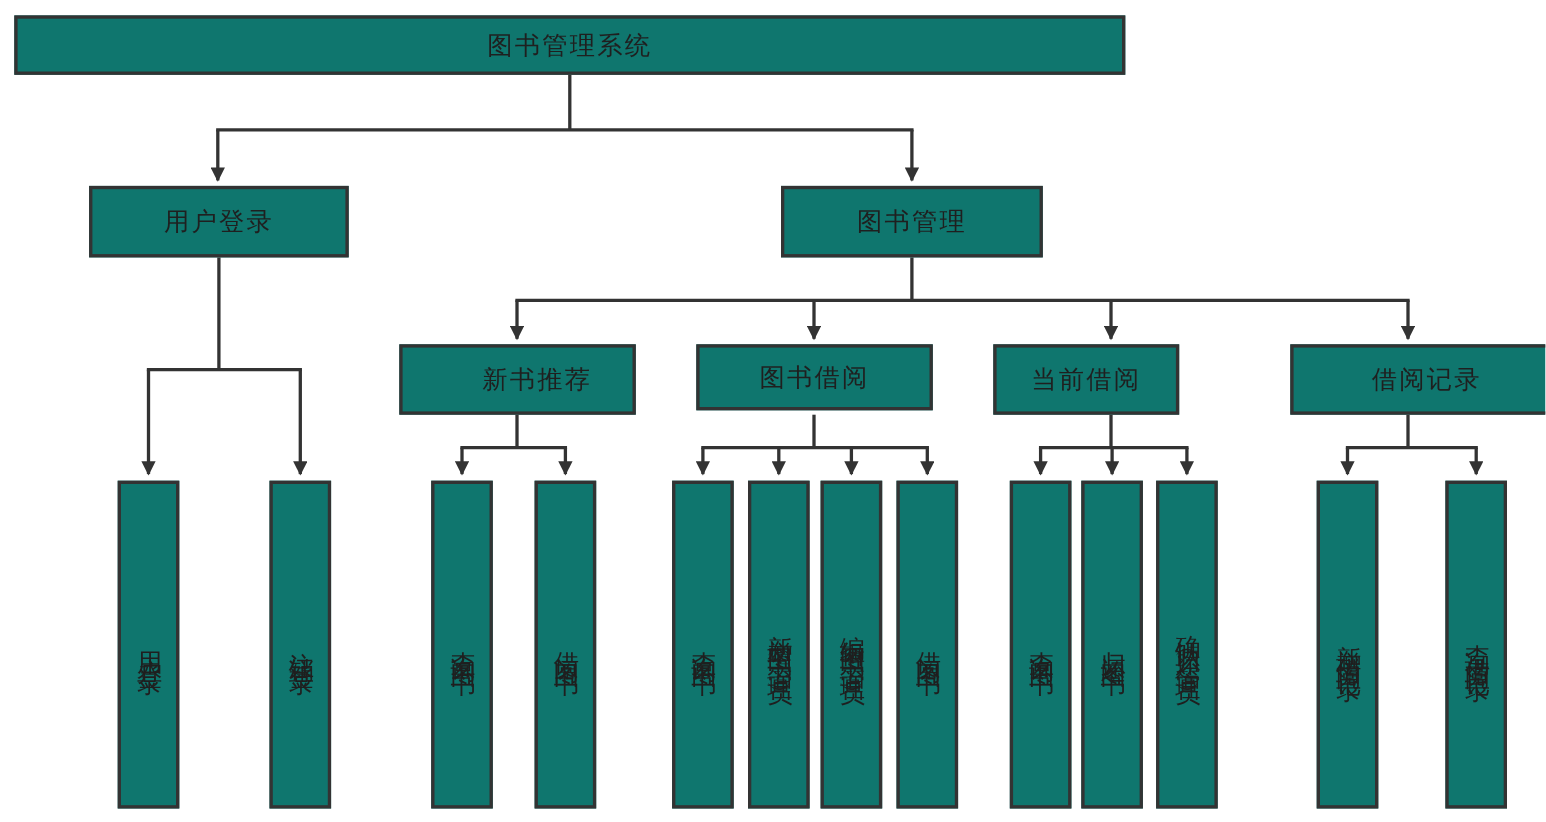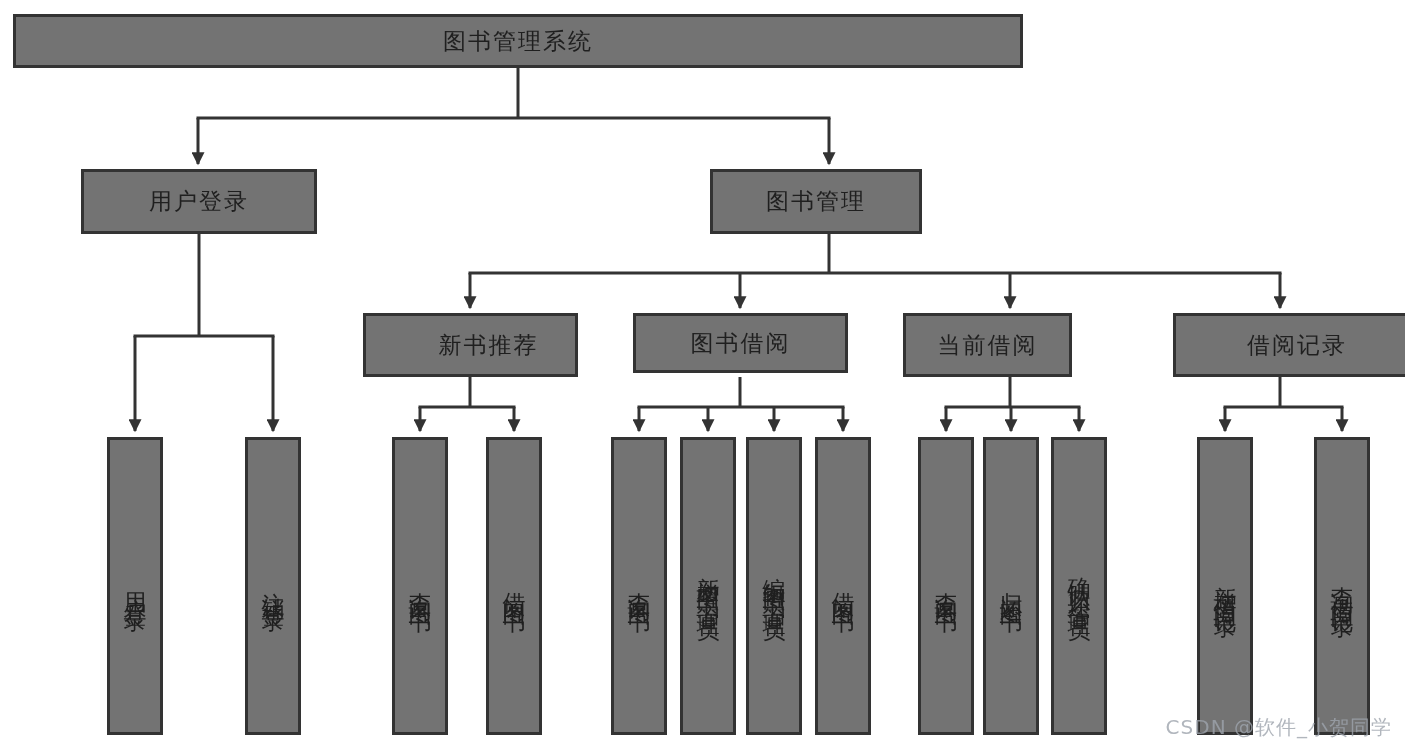--- a/index.html
+++ b/index.html
@@ -8,21 +8,21 @@
     width:1405px;height:747px;
     background:#ffffff;
     font-family:"DejaVu Sans","Liberation Sans",sans-serif;
     overflow:hidden;
   }
   .edges{position:absolute;left:0;top:0;pointer-events:none;}
   .node{
     position:absolute;
     box-sizing:border-box;
     border:3px solid #333333;
-    background:#737373;
+    background:#0f766e;
     display:flex;
     align-items:center;
     justify-content:center;
     color:#1f1f1f;
     font-size:23px;
     letter-spacing:2px;
     text-align:right;
   }
   .node.vert{
     font-size:23px;
@@ -92,21 +92,21 @@
       <path d="M1280 377 V407"></path>
       <path d="M1225 407 H1342" stroke-linecap="square"></path>
       <path d="M1225 407 V431" marker-end="url(#arrow)"></path>
       <path d="M1342 407 V431" marker-end="url(#arrow)"></path>
     </g>
   </svg>
 
   <div class="node" style="left:13px;top:14px;width:1010px;height:54px;">图书管理系统</div>
 
   <div class="node" style="left:81px;top:169px;width:236px;height:65px;">用户登录</div>
-  <div class="node" style="left:710px;top:169px;width:212px;height:65px;">图书管理</div>
+  <div class="node" style="left:710px;top:169px;width:238px;height:65px;">图书管理</div>
 
   <div class="node" style="left:363px;top:313px;width:215px;height:64px;padding-left:36px;">新书推荐</div>
   <div class="node" style="left:633px;top:313px;width:215px;height:60px;">图书借阅</div>
   <div class="node" style="left:903px;top:313px;width:169px;height:64px;">当前借阅</div>
   <div class="node" style="left:1173px;top:313px;width:248px;height:64px;">借阅记录</div>
 
   <div class="node vert" style="left:107px;top:437px;width:56px;height:298px;">用户登录</div>
   <div class="node vert" style="left:245px;top:437px;width:56px;height:298px;">注销登录</div>
 
   <div class="node vert" style="left:392px;top:437px;width:56px;height:298px;">查询图书</div>
@@ -117,15 +117,14 @@
   <div class="node vert" style="left:746px;top:437px;width:56px;height:298px;">编辑图书（管理员）</div>
   <div class="node vert" style="left:815px;top:437px;width:56px;height:298px;">借阅图书</div>
 
   <div class="node vert" style="left:918px;top:437px;width:56px;height:298px;">查询图书</div>
   <div class="node vert" style="left:983px;top:437px;width:56px;height:298px;">归还图书</div>
   <div class="node vert" style="left:1051px;top:437px;width:56px;height:298px;">确认归还（管理员）</div>
 
   <div class="node vert" style="left:1197px;top:437px;width:56px;height:298px;">新增借阅记录</div>
   <div class="node vert" style="left:1314px;top:437px;width:56px;height:298px;">查询借阅记录</div>
 
-  <div class="watermark">CSDN @软件_小贺同学</div>
 
 </div>
 
 </body></html>

